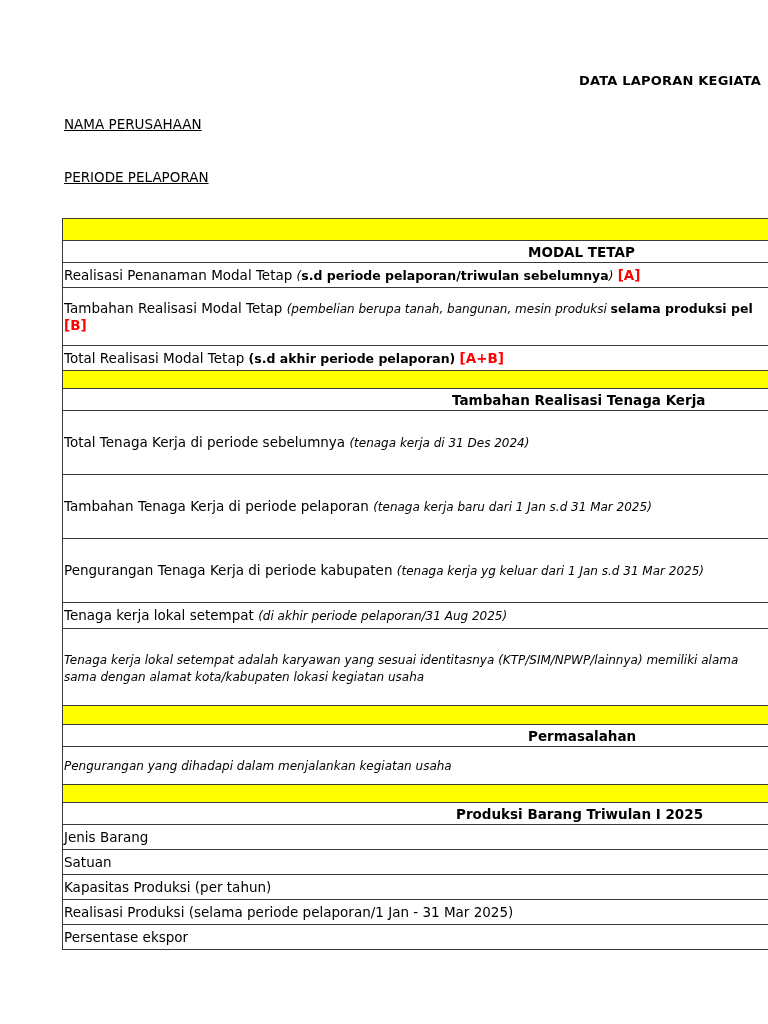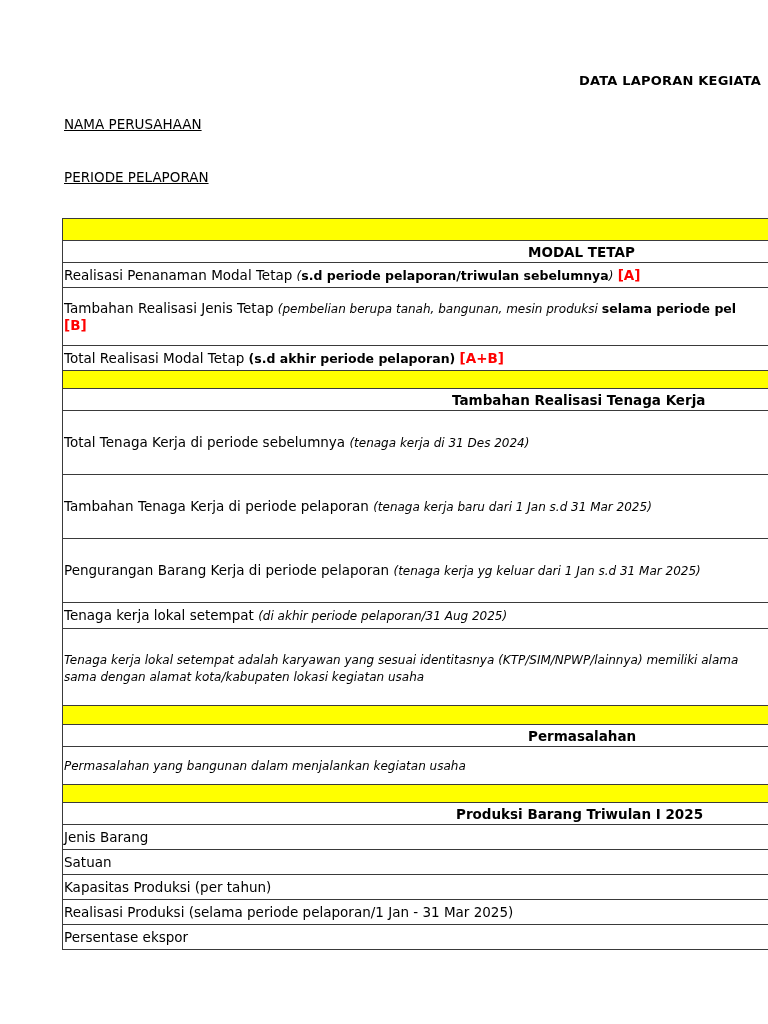--- a/index.html
+++ b/index.html
@@ -47,21 +47,21 @@
       <td><span style="margin-left:0" data-name="section-title">MODAL TETAP</span></td>
     </tr>
     <tr style="height:25px" data-name="table-row-modal-a">
       <td>
         <span data-name="row-label">Realisasi Penanaman Modal Tetap </span><span class="note">(</span><span class="note-bold" data-name="row-note">s.d periode pelaporan/triwulan sebelumnya</span><span class="note">)</span>
         <span class="tag" data-name="formula-tag-a">[A]</span>
       </td>
     </tr>
     <tr style="height:58px" data-name="table-row-modal-b">
       <td style="vertical-align:top; padding-top:12px;">
-        <span data-name="row-label">Tambahan Realisasi Jenis Tetap </span><span class="note" data-name="row-note">(pembelian berupa tanah, bangunan, mesin produksi </span><span class="note-bold">selama periode pel</span><br>
+        <span data-name="row-label">Tambahan Realisasi Modal Tetap </span><span class="note" data-name="row-note">(pembelian berupa tanah, bangunan, mesin produksi </span><span class="note-bold">selama produksi pel</span><br>
         <span class="tag" data-name="formula-tag-b">[B]</span>
       </td>
     </tr>
     <tr style="height:25px" data-name="table-row-modal-total">
       <td>
         <span data-name="row-label">Total Realisasi Modal Tetap </span><span class="note-bold" data-name="row-note">(s.d akhir periode pelaporan)</span>
         <span class="tag" data-name="formula-tag-a-plus-b">[A+B]</span>
       </td>
     </tr>
 
@@ -71,40 +71,40 @@
     <tr class="section" style="height:22px" data-name="section-header-tenaga-kerja">
       <td><span style="margin-left:0" data-name="section-title">Tambahan Realisasi Tenaga Kerja</span></td>
     </tr>
     <tr style="height:64px" data-name="table-row-tk-previous">
       <td><span data-name="row-label">Total Tenaga Kerja di periode sebelumnya </span><span class="note" data-name="row-note">(tenaga kerja di 31 Des 2024)</span></td>
     </tr>
     <tr style="height:64px" data-name="table-row-tk-added">
       <td><span data-name="row-label">Tambahan Tenaga Kerja di periode pelaporan </span><span class="note" data-name="row-note">(tenaga kerja baru dari 1 Jan s.d 31 Mar 2025)</span></td>
     </tr>
     <tr style="height:64px" data-name="table-row-tk-reduced">
-      <td><span data-name="row-label">Pengurangan Barang Kerja di periode pelaporan </span><span class="note" data-name="row-note">(tenaga kerja yg keluar dari 1 Jan s.d 31 Mar 2025)</span></td>
+      <td><span data-name="row-label">Pengurangan Tenaga Kerja di periode kabupaten </span><span class="note" data-name="row-note">(tenaga kerja yg keluar dari 1 Jan s.d 31 Mar 2025)</span></td>
     </tr>
     <tr style="height:26px" data-name="table-row-tk-local">
       <td><span data-name="row-label">Tenaga kerja lokal setempat </span><span class="note" data-name="row-note">(di akhir periode pelaporan/31 Aug 2025)</span></td>
     </tr>
     <tr style="height:77px" data-name="table-row-tk-definition">
       <td style="vertical-align:top; padding-top:22px;">
         <span class="note" data-name="definition-line-1">Tenaga kerja lokal setempat adalah karyawan yang sesuai identitasnya (KTP/SIM/NPWP/lainnya) memiliki alama</span><br>
         <span class="note" data-name="definition-line-2">sama dengan alamat kota/kabupaten lokasi kegiatan usaha</span>
       </td>
     </tr>
 
     <tr class="yellow" style="height:19px" data-name="section-band-permasalahan">
         <td></td>
       </tr>
     <tr class="section" style="height:22px" data-name="section-header-permasalahan">
       <td><span style="margin-left:0" data-name="section-title">Permasalahan</span></td>
     </tr>
     <tr style="height:38px" data-name="table-row-permasalahan">
-      <td><span class="note" data-name="row-note">Permasalahan yang bangunan dalam menjalankan kegiatan usaha</span></td>
+      <td><span class="note" data-name="row-note">Pengurangan yang dihadapi dalam menjalankan kegiatan usaha</span></td>
     </tr>
 
     <tr class="yellow" style="height:18px" data-name="section-band-produksi">
         <td></td>
       </tr>
     <tr class="section" style="height:22px" data-name="section-header-produksi">
       <td><span style="margin-left:0" data-name="section-title">Produksi Barang Triwulan I 2025</span></td>
     </tr>
     <tr style="height:25px" data-name="table-row-jenis-barang">
       <td><span data-name="row-label">Jenis Barang</span></td>

